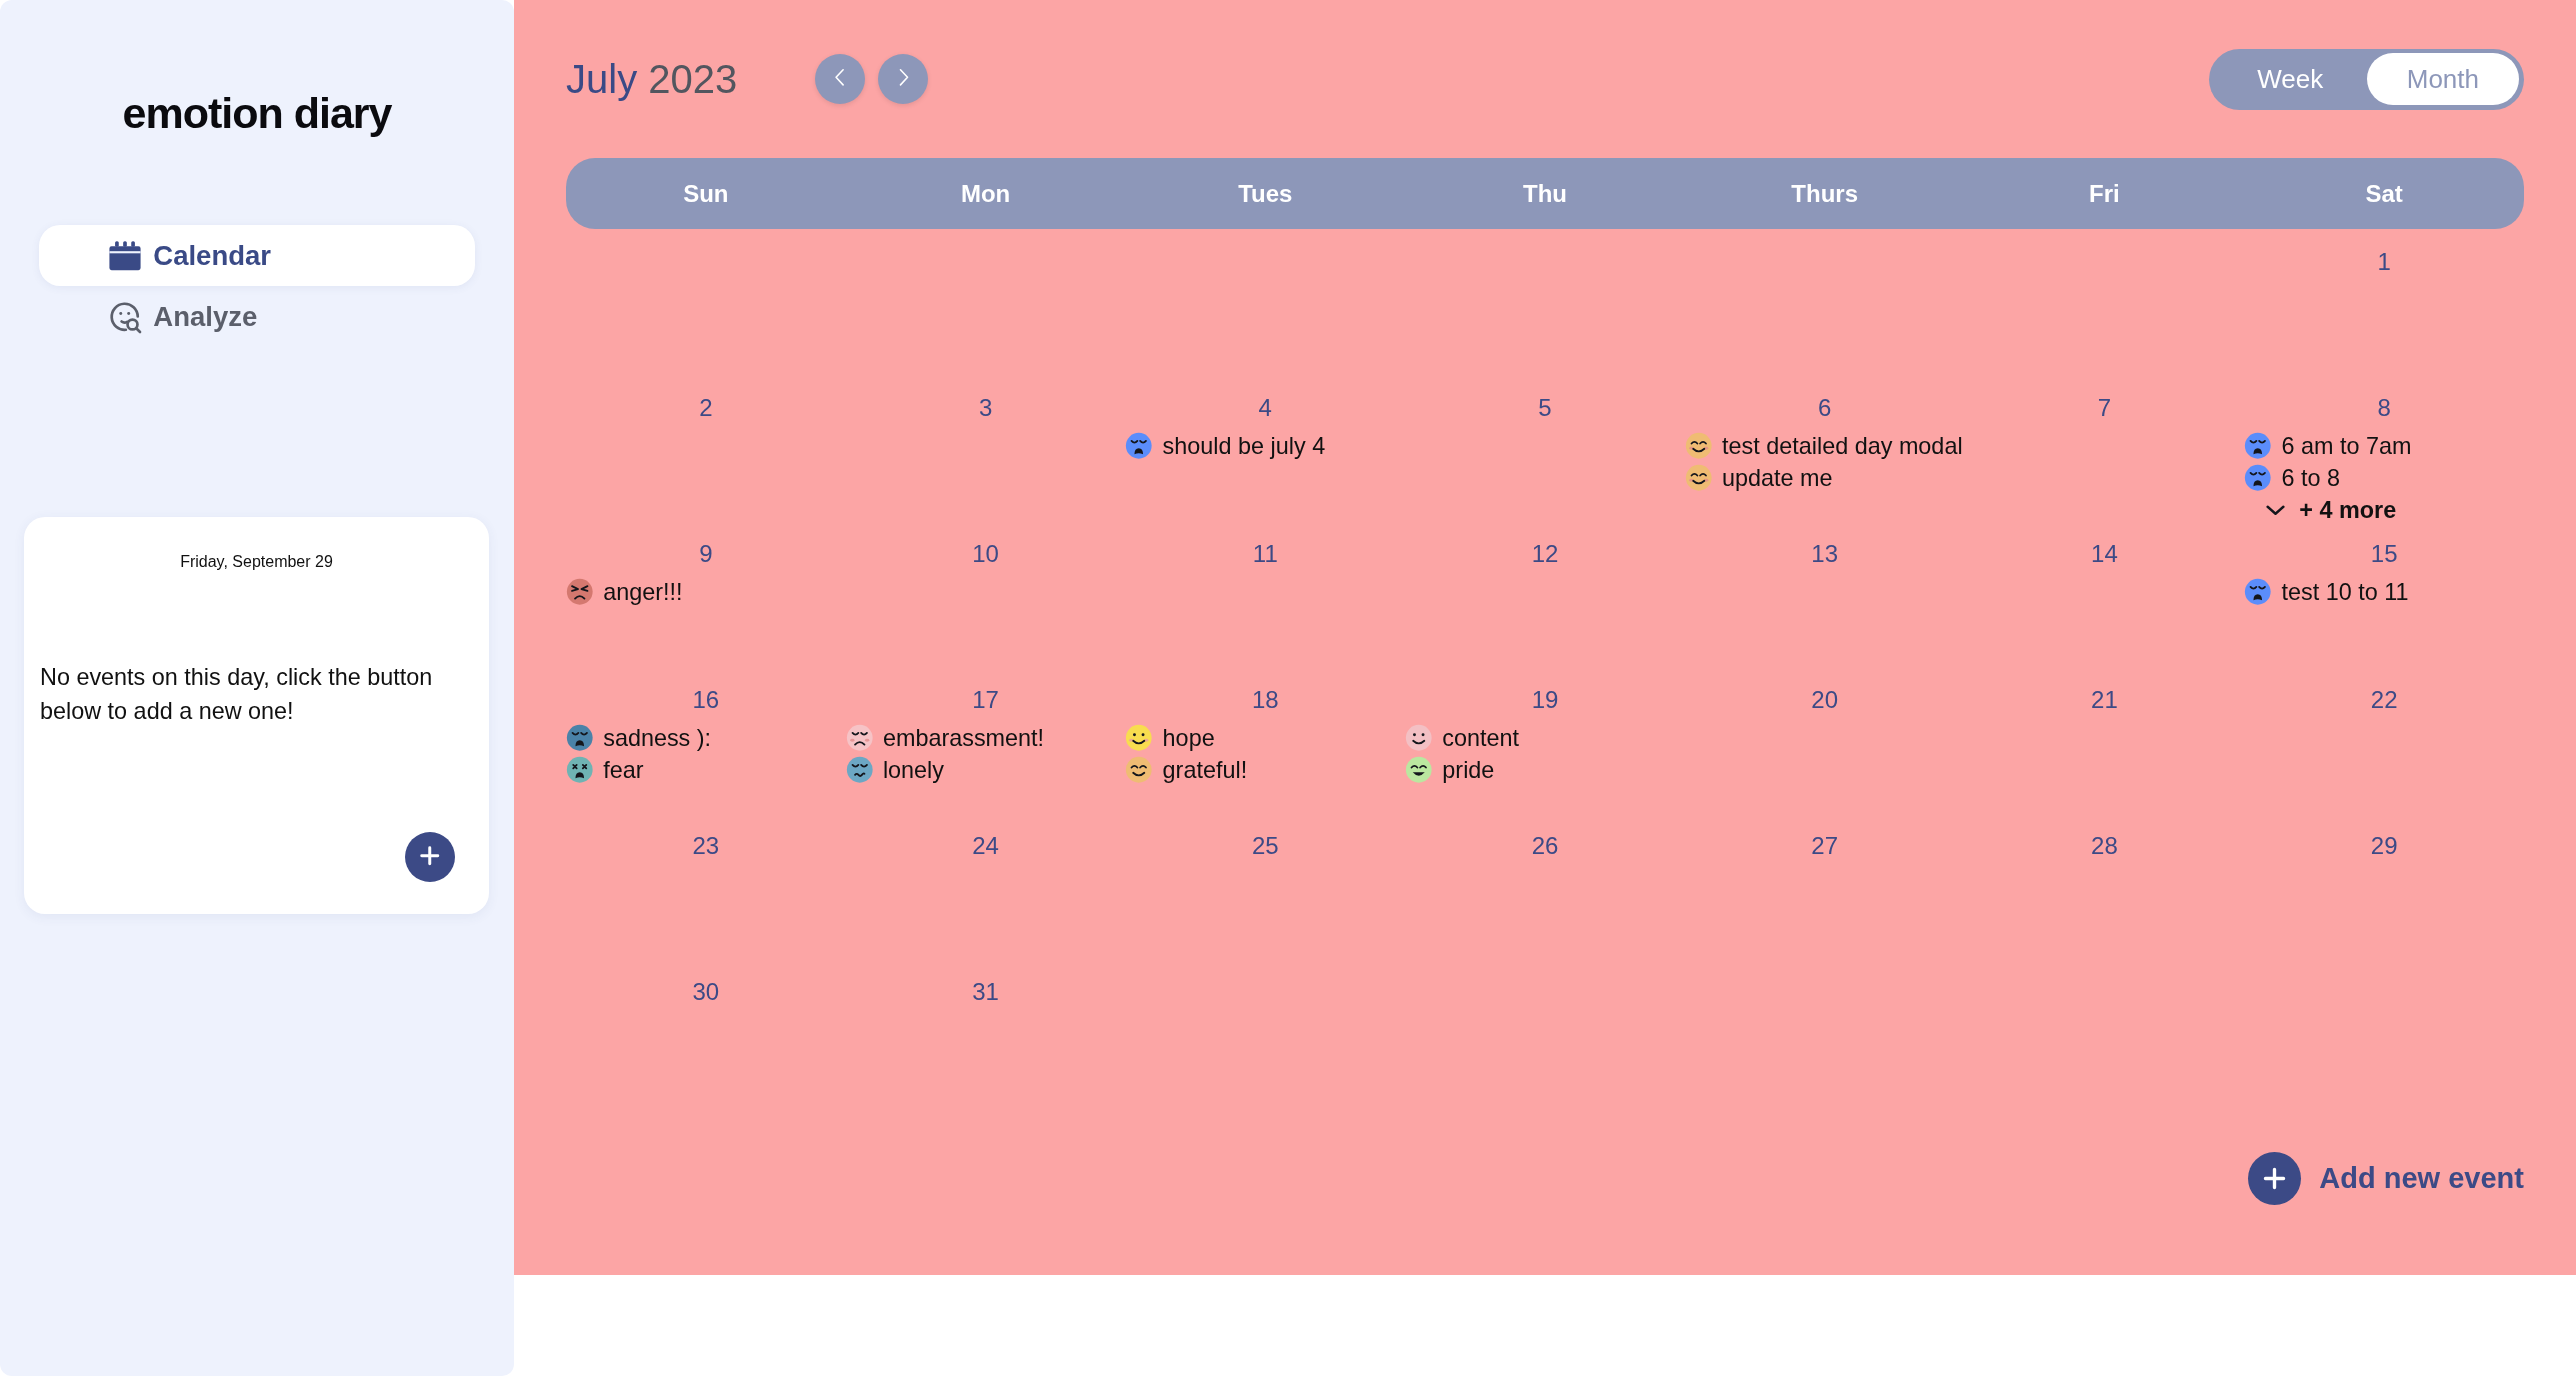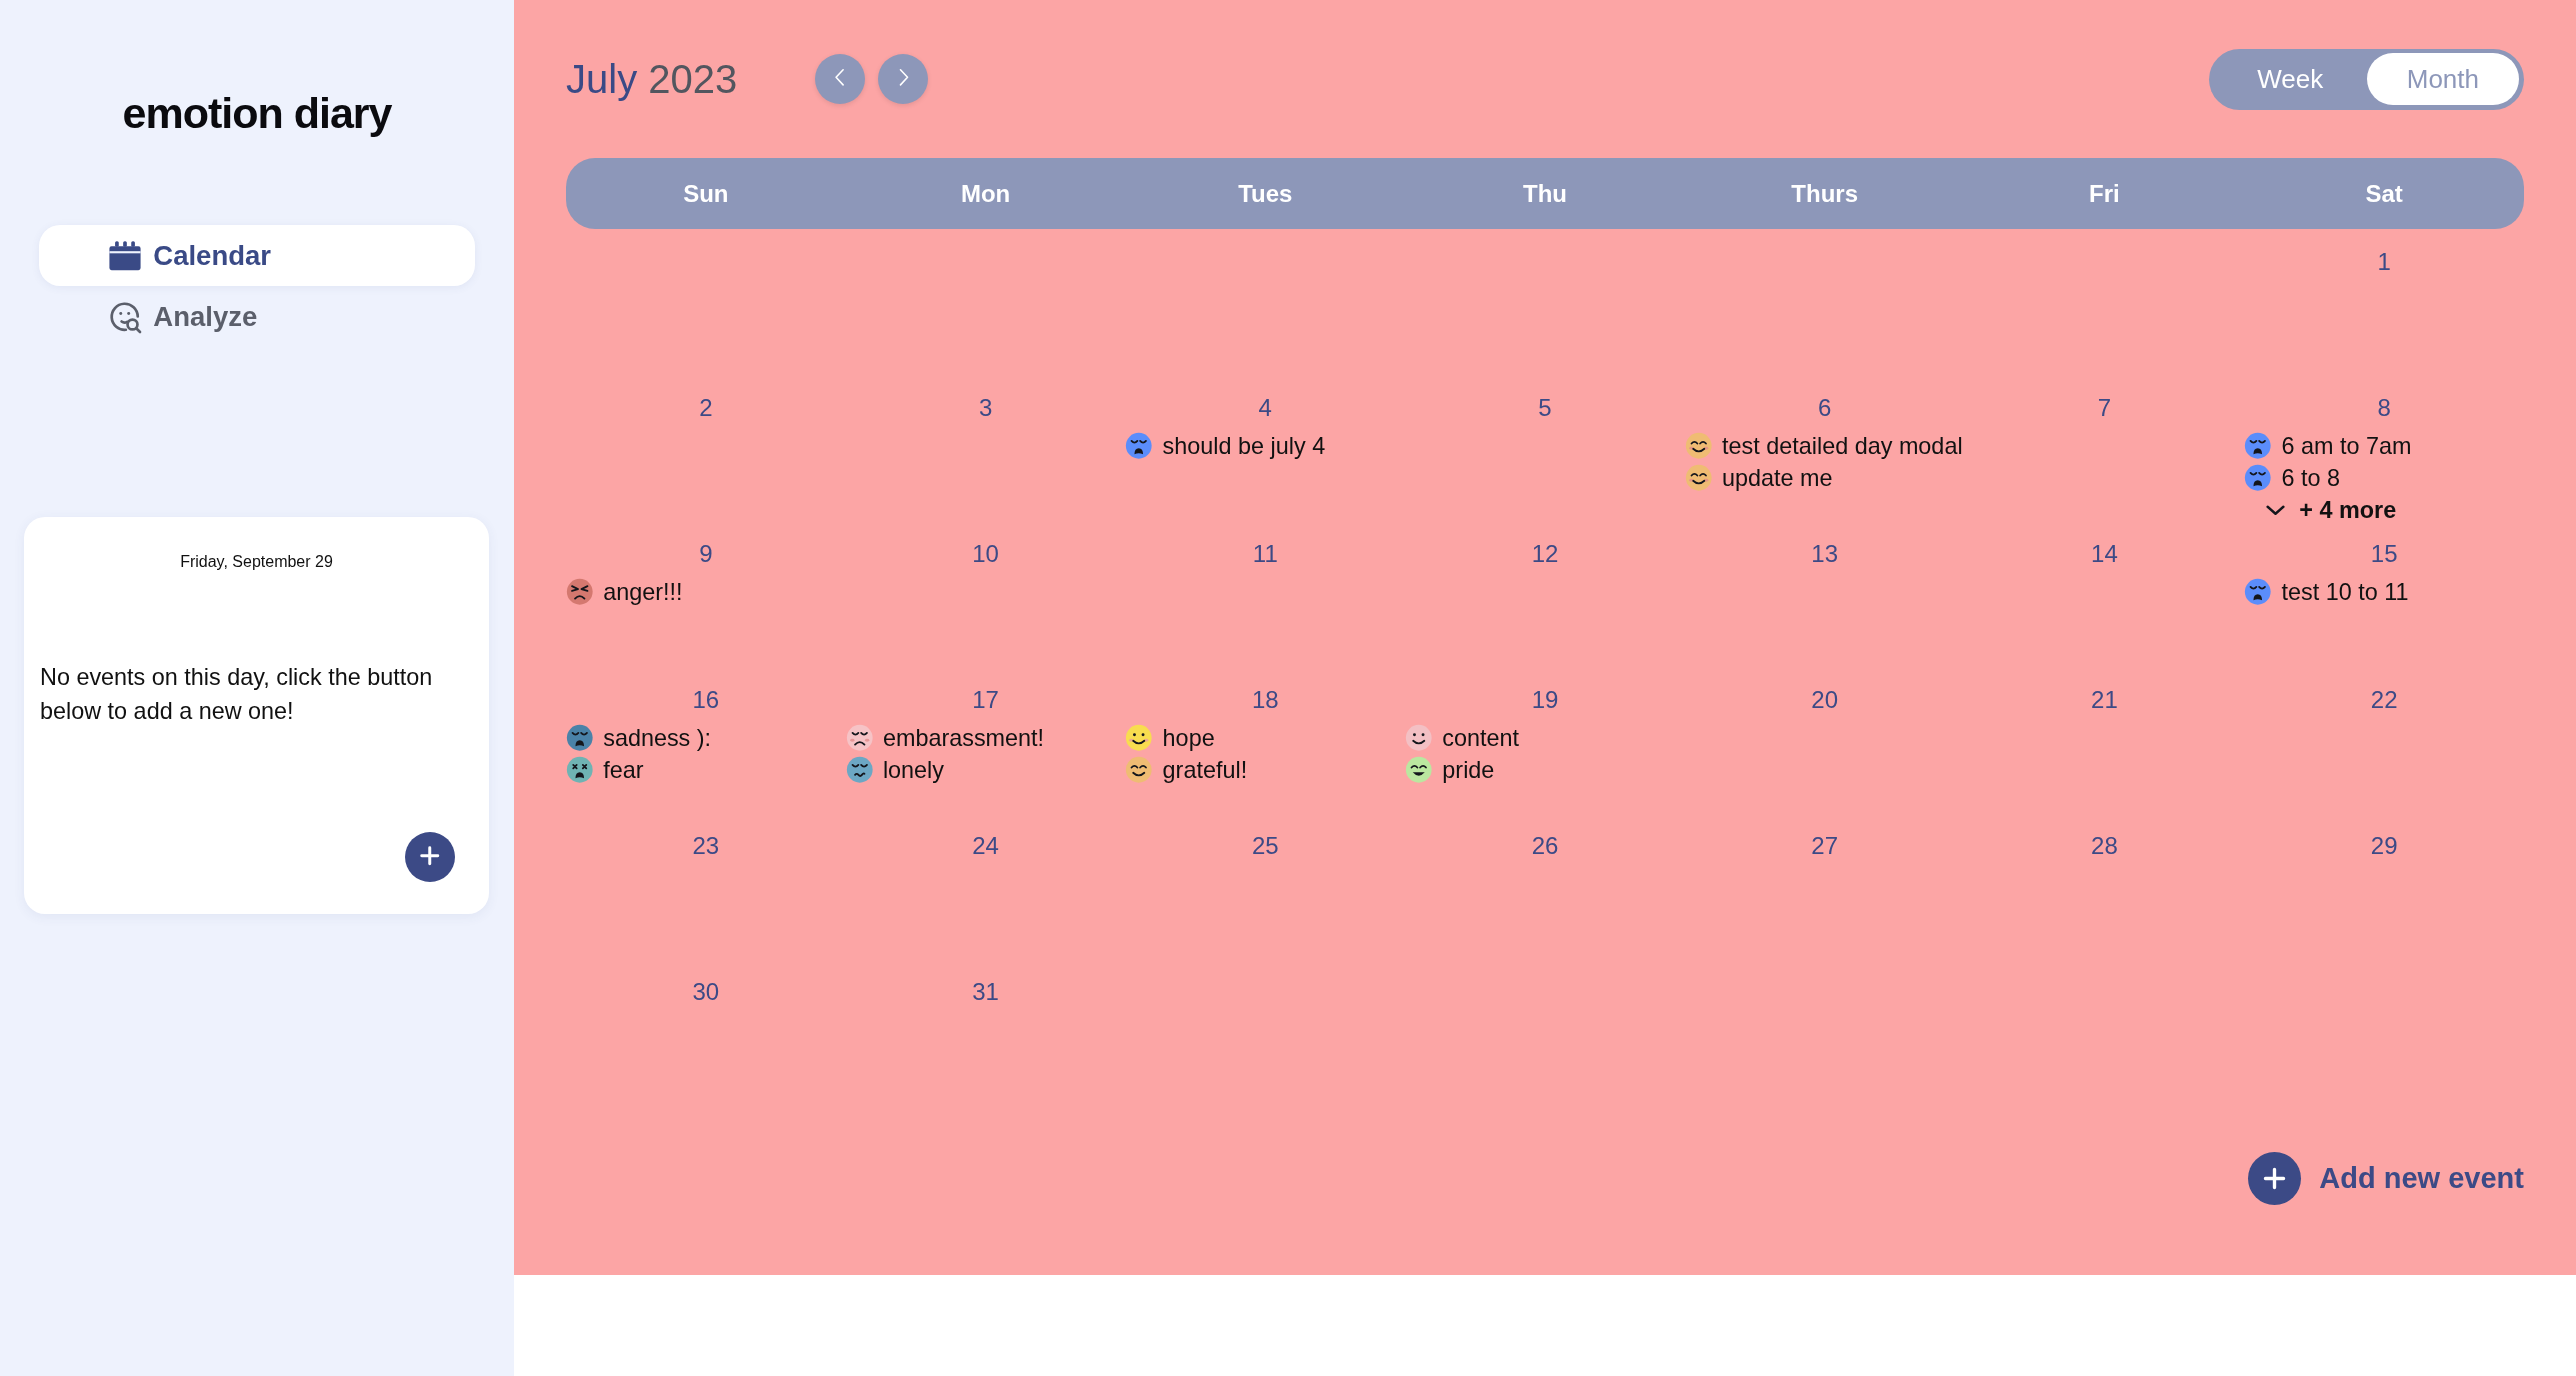--- a/index.html
+++ b/index.html
@@ -11,20 +11,21 @@
   }
   #app { display: flex; width: 2576px; height: 1376px; }
 
   
   .sidebar {
     width: 514px;
     height: 1376px;
     background: #eef2fd;
     flex: 0 0 514px;
     position: relative;
+    border-radius: 12px;
   }
   .brand {
     text-align: center;
     font-size: 43px;
     font-weight: 700;
     letter-spacing: -1px;
     color: #0b0b0f;
     margin-top: 89px;
   }
   .nav { margin-top: 87px; }

